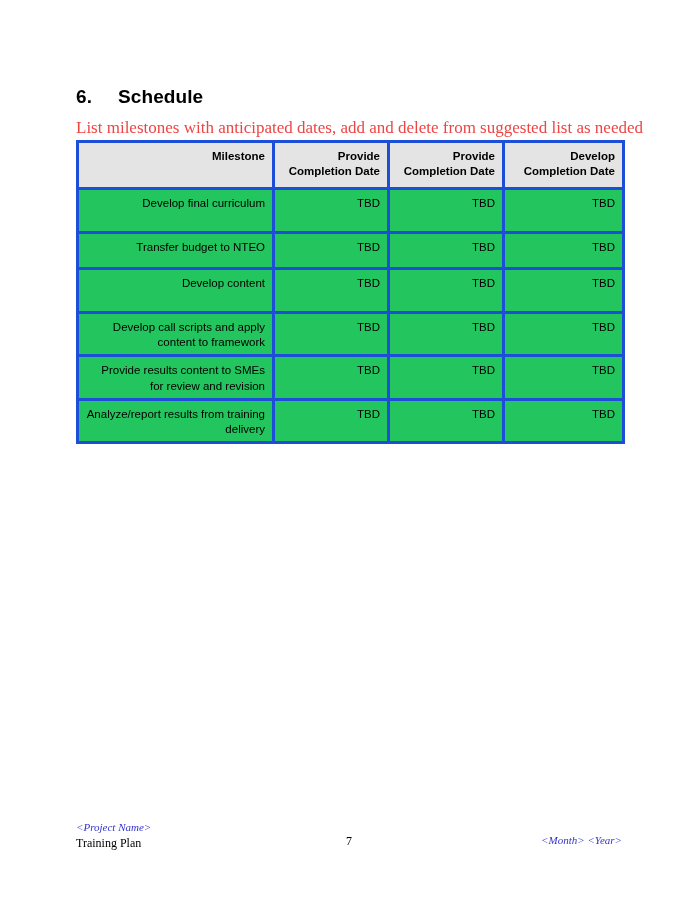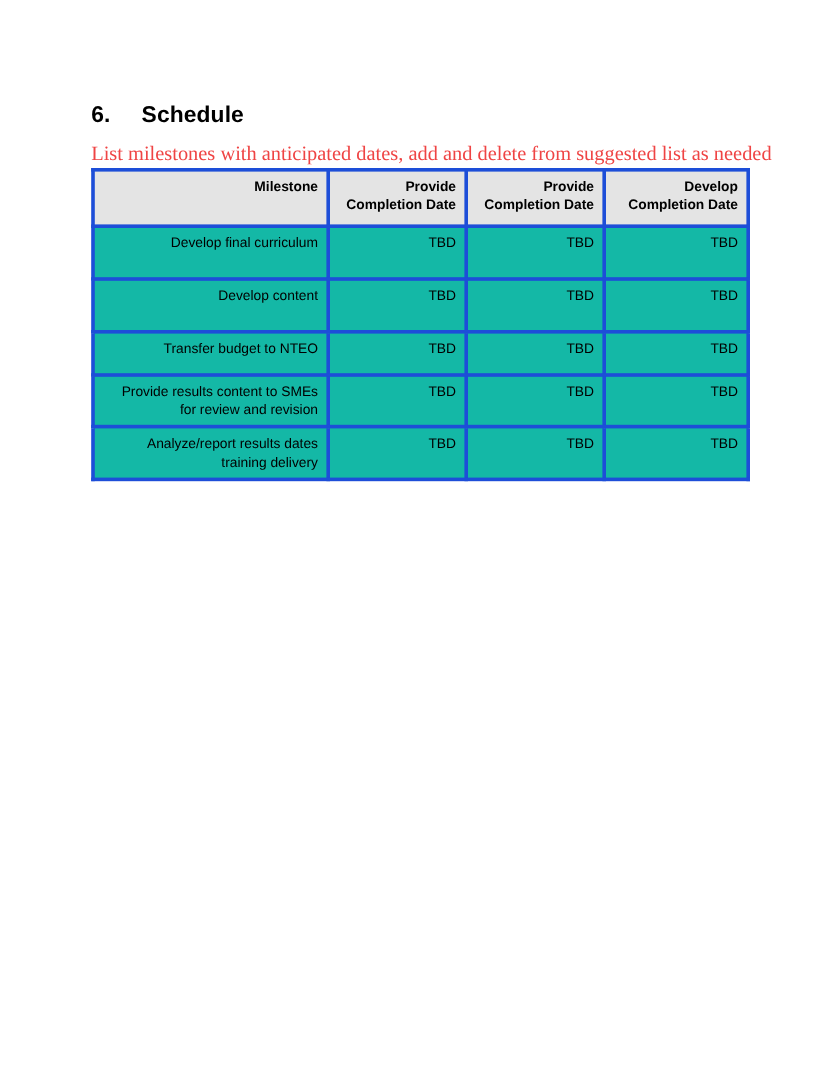--- a/index.html
+++ b/index.html
@@ -76,21 +76,21 @@
   }
   table.sched thead th {
     background: #e4e4e4;
     font-weight: bold;
     font-size: 11.5px;
     padding-top: 6px;
     padding-bottom: 6px;
     height: 32px;
   }
   table.sched tbody td {
-    background: #14b8a6;
+    background: #22c55e;
   }
   .ph {
     font-family: "Liberation Serif", serif;
     font-style: italic;
     font-size: 11.5px;
     color: #3333CC;
   }
 
   
   .footer {
@@ -178,42 +178,56 @@
             </th>
           </tr>
       </thead>
       <tbody id="body-rows">
           <tr style="height: 44px;">
             <td>Develop final curriculum</td>
             <td>TBD</td>
             <td>TBD</td>
             <td>TBD</td>
           </tr>
+          <tr style="height: 36px;">
+            <td>Transfer budget to NTEO</td>
+            <td>TBD</td>
+            <td>TBD</td>
+            <td>TBD</td>
+          </tr>
           <tr style="height: 44px;">
             <td>Develop content</td>
             <td>TBD</td>
             <td>TBD</td>
             <td>TBD</td>
           </tr>
           <tr style="height: 36px;">
-            <td>Transfer budget to NTEO</td>
+            <td>Develop call scripts and apply content to framework</td>
             <td>TBD</td>
             <td>TBD</td>
             <td>TBD</td>
           </tr>
           <tr style="height: 36px;">
             <td>Provide results content to SMEs for review and revision</td>
             <td>TBD</td>
             <td>TBD</td>
             <td>TBD</td>
           </tr>
           <tr style="height: 36px;">
-            <td>Analyze/report results dates training delivery</td>
+            <td>Analyze/report results from training delivery</td>
             <td>TBD</td>
             <td>TBD</td>
             <td>TBD</td>
           </tr>
         </tbody>
     </table>
   </div>
 
+  <div class="footer">
+    <div class="footer-left">
+      <div class="footer-project">&lt;Project Name&gt;</div>
+      <div class="footer-doc">Training Plan</div>
+    </div>
+    <div class="footer-page">7</div>
+    <div class="footer-right">&lt;Month&gt; &lt;Year&gt;</div>
+  </div>
 
 </div>
 
 </body></html>

